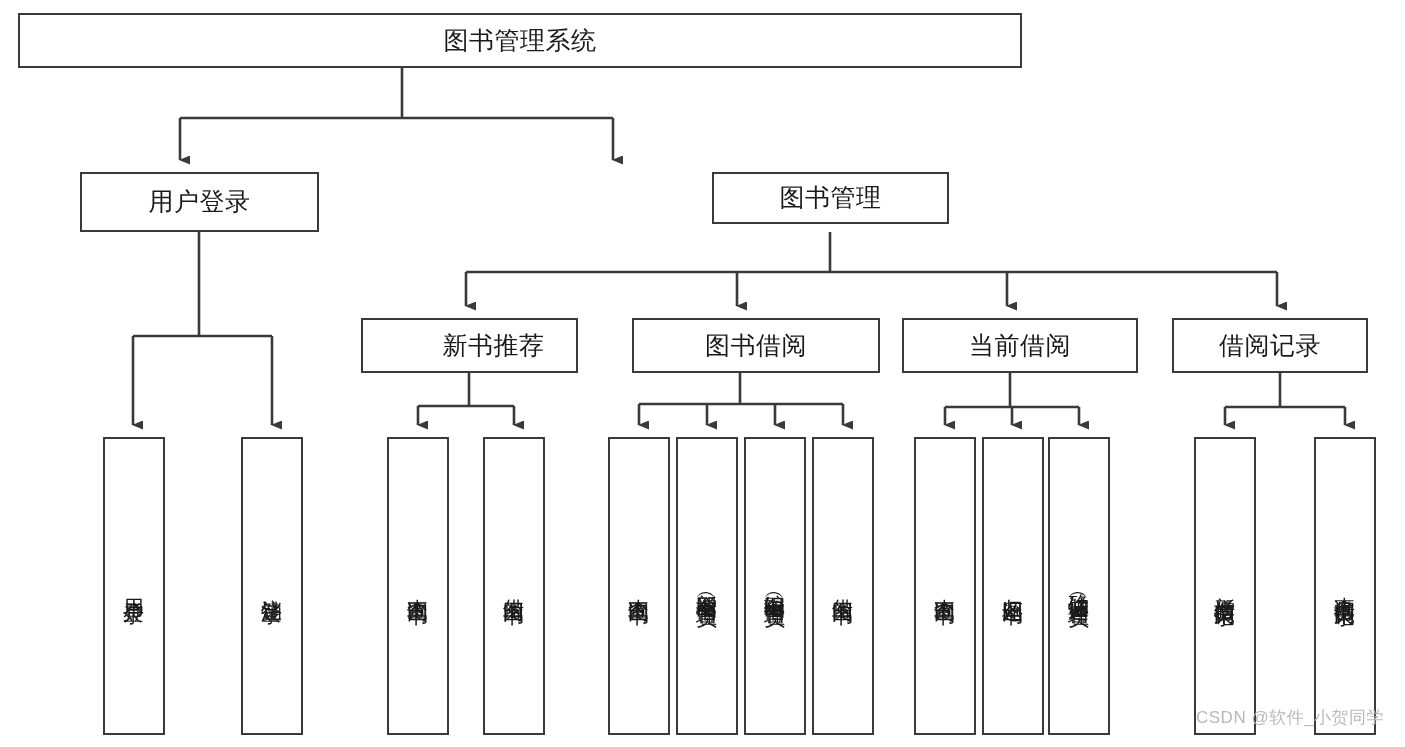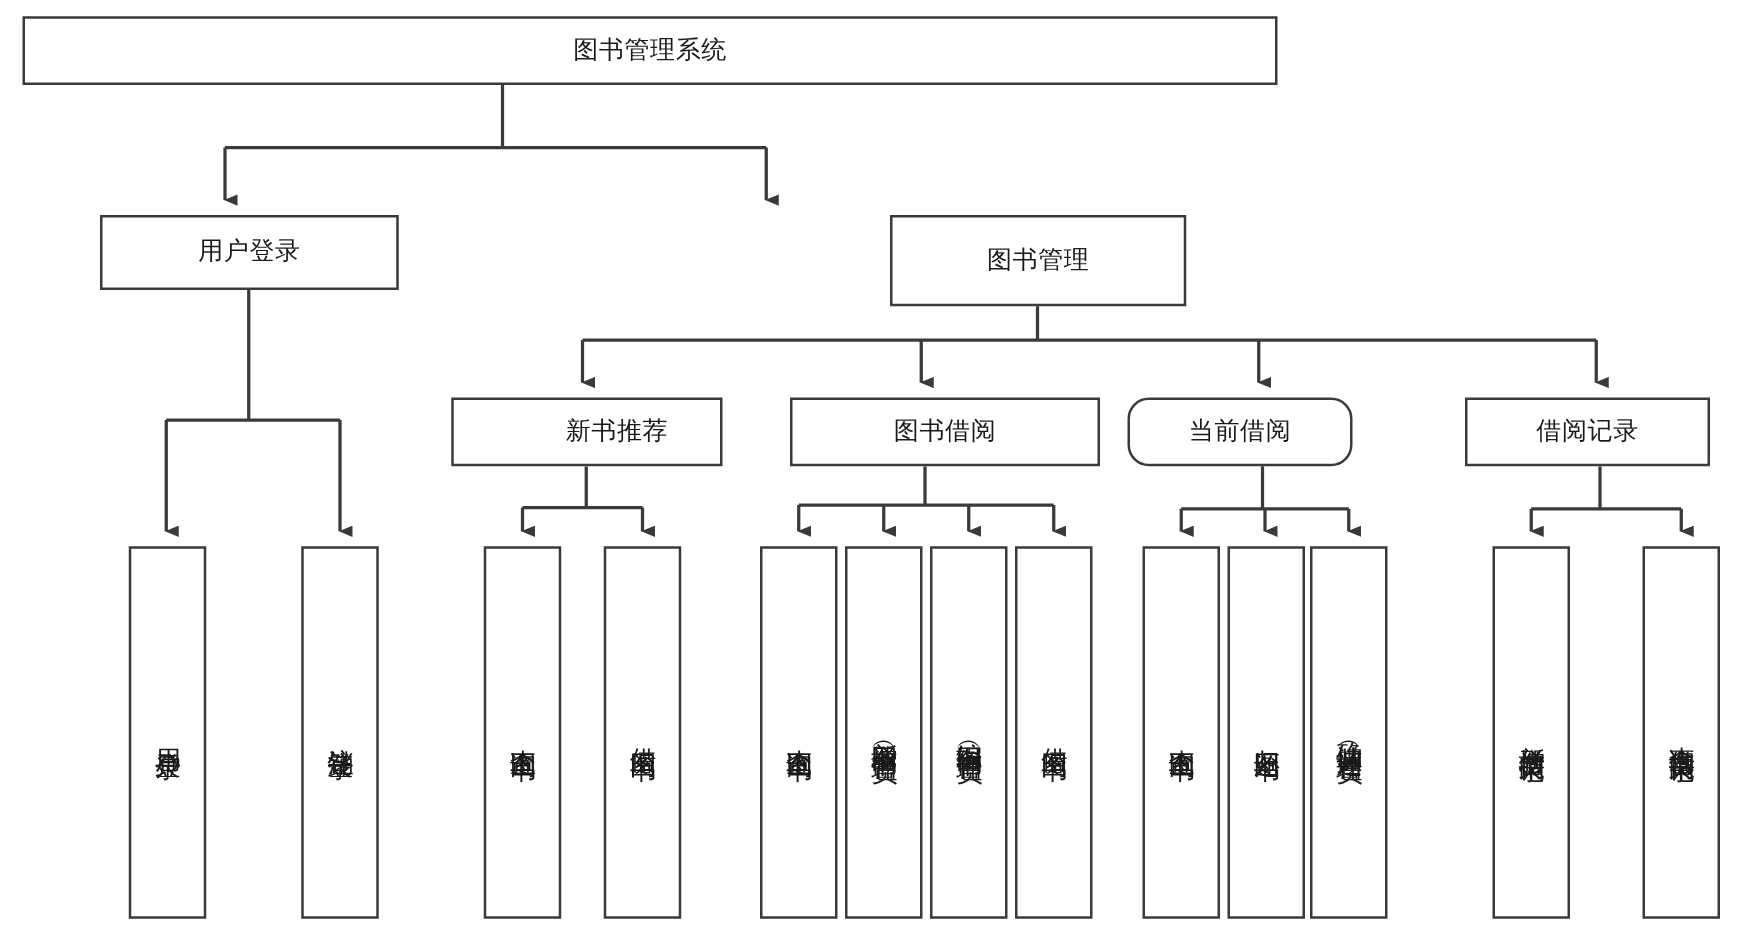--- a/index.html
+++ b/index.html
@@ -30,21 +30,21 @@
     position: absolute;
     box-sizing: border-box;
     border: 2px solid #3a3a3c;
     background: #ffffff;
     display: flex;
     align-items: center;
     justify-content: center;
     color: #1a1a1a;
   }
   .node-label {
-    font-size: 20px;
+    font-size: 25px;
     line-height: 1.18;
     letter-spacing: 0.5px;
     white-space: nowrap;
     color: #1a1a1a;
   }
   .node-box.vertical .node-label {
     writing-mode: vertical-rl;
     text-orientation: upright;
     font-size: 21px;
     letter-spacing: 2px;
@@ -115,31 +115,31 @@
     </g>
   </svg>
 
   <div class="node-box" style="left:18px; top:13px; width:1004px; height:55px;">
     <span class="node-label">图书管理系统</span>
   </div>
 
   <div class="node-box" style="left:80px; top:172px; width:239px; height:60px;">
     <span class="node-label">用户登录</span>
   </div>
-  <div class="node-box" style="left:712px; top:172px; width:237px; height:73px;">
+  <div class="node-box" style="left:712px; top:172px; width:237px; height:52px;">
     <span class="node-label">图书管理</span>
   </div>
 
   <div class="node-box" style="left:361px; top:318px; width:217px; height:55px;padding-left:48px;">
     <span class="node-label">新书推荐</span>
   </div>
   <div class="node-box" style="left:632px; top:318px; width:248px; height:55px;">
     <span class="node-label">图书借阅</span>
   </div>
-  <div class="node-box" style="left:902px; top:318px; width:180px; height:55px;border-radius:17px;">
+  <div class="node-box" style="left:902px; top:318px; width:236px; height:55px;">
     <span class="node-label">当前借阅</span>
   </div>
   <div class="node-box" style="left:1172px; top:318px; width:196px; height:55px;">
     <span class="node-label">借阅记录</span>
   </div>
 
   <div class="node-box vertical" style="left:103px; top:437px; width:62px; height:298px;">
     <span class="node-label">用户登录</span>
   </div>
   <div class="node-box vertical" style="left:241px; top:437px; width:62px; height:298px;">
@@ -172,14 +172,15 @@
   <div class="node-box vertical" style="left:1048px; top:437px; width:62px; height:298px;">
     <span class="node-label">确认归还（管理员）</span>
   </div>
   <div class="node-box vertical" style="left:1194px; top:437px; width:62px; height:298px;">
     <span class="node-label">新增借阅记录</span>
   </div>
   <div class="node-box vertical" style="left:1314px; top:437px; width:62px; height:298px;">
     <span class="node-label">查询借阅记录</span>
   </div>
 
+  <div class="watermark" style="left:1196px; top:706px;">CSDN @软件_小贺同学</div>
 
 </div>
 
 </body></html>

